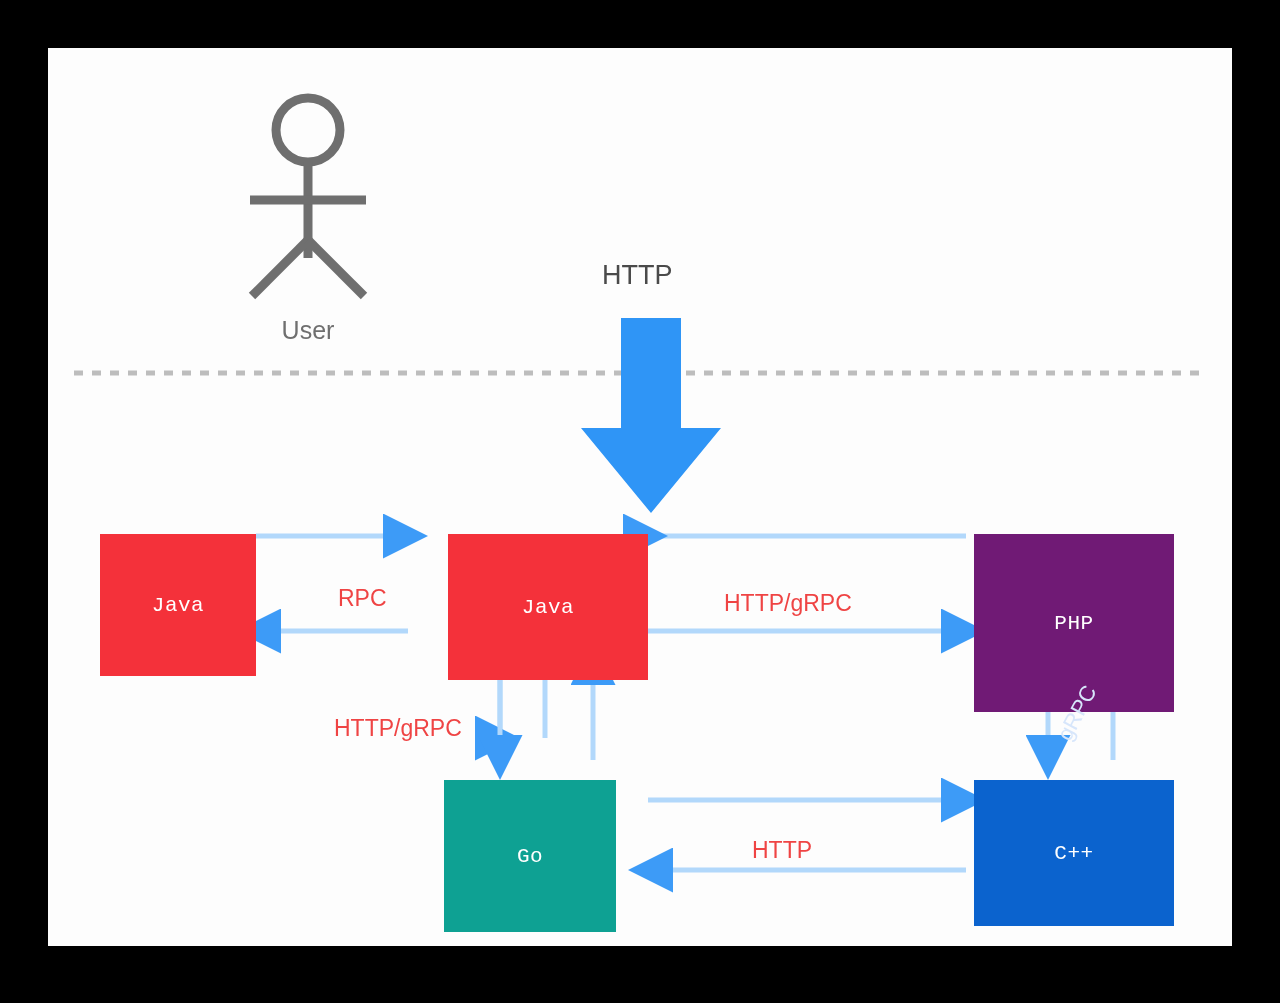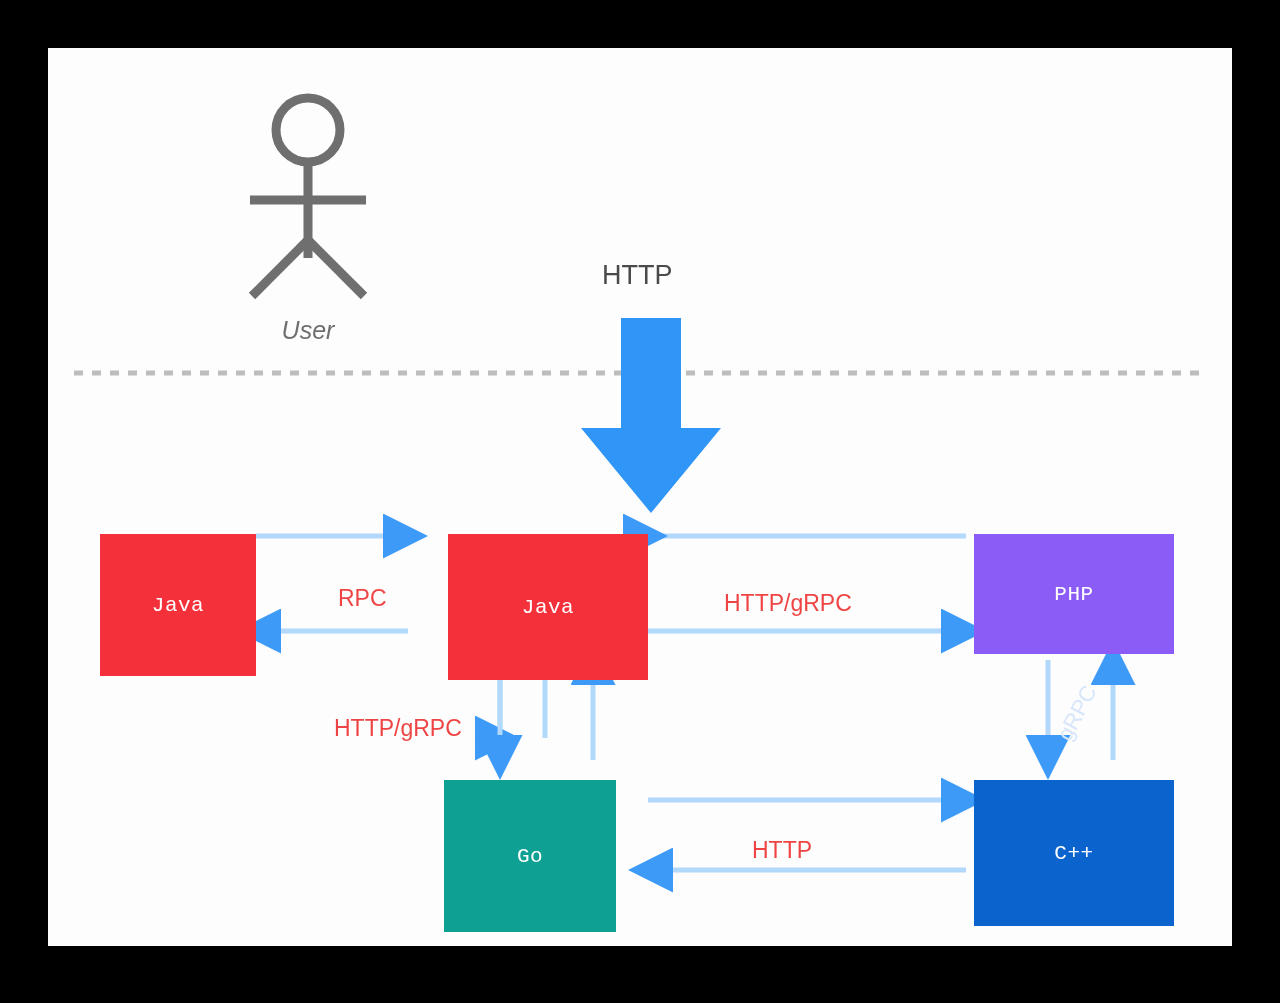--- a/index.html
+++ b/index.html
@@ -57,21 +57,20 @@
     flex-direction: column;
     align-items: center;
   }
 
   .actor-label {
     margin-top: 8px;
     font-size: 25px;
     color: #6f6f6f;
     font-family: "Liberation Sans", sans-serif;
     white-space: nowrap;
-    font-style: italic;
   }
 
   .edge-label {
     position: absolute;
     font-size: 23px;
     color: #ef4444;
     font-family: "Liberation Sans", sans-serif;
     white-space: nowrap;
     background: rgba(253,253,253,0.85);
     padding: 0 4px;
@@ -149,21 +148,21 @@
     <div class="boundary-label" style="left:554px; top:212px;">HTTP</div>
 
     <div class="node" style="left:52px; top:466px; width:156px; height:142px; background:#f4313a;">
       <span>Java</span>
     </div>
 
     <div class="node" style="left:400px; top:466px; width:200px; height:146px; background:#f4313a;">
       <span>Java</span>
     </div>
 
-    <div class="node" style="left:926px; top:466px; width:200px; height:120px; background:#8b5cf6;">
+    <div class="node" style="left:926px; top:466px; width:200px; height:178px; background:#701a75;">
       <span>PHP</span>
     </div>
 
     <div class="node" style="left:396px; top:712px; width:172px; height:152px; background:#0ea193;">
       <span>Go</span>
     </div>
 
     <div class="node" style="left:926px; top:712px; width:200px; height:146px; background:#0b63ce;">
       <span>C++</span>
     </div>

